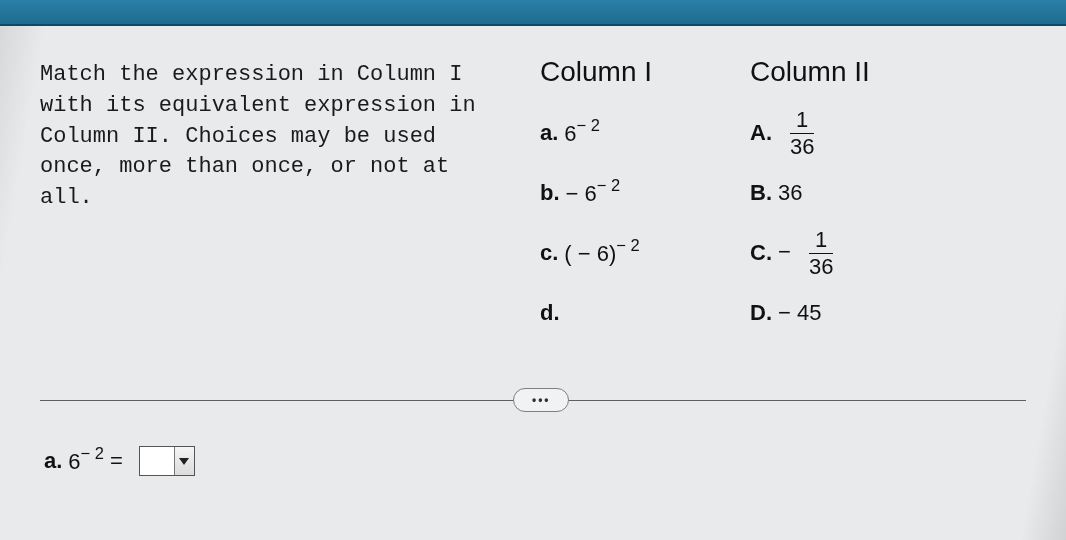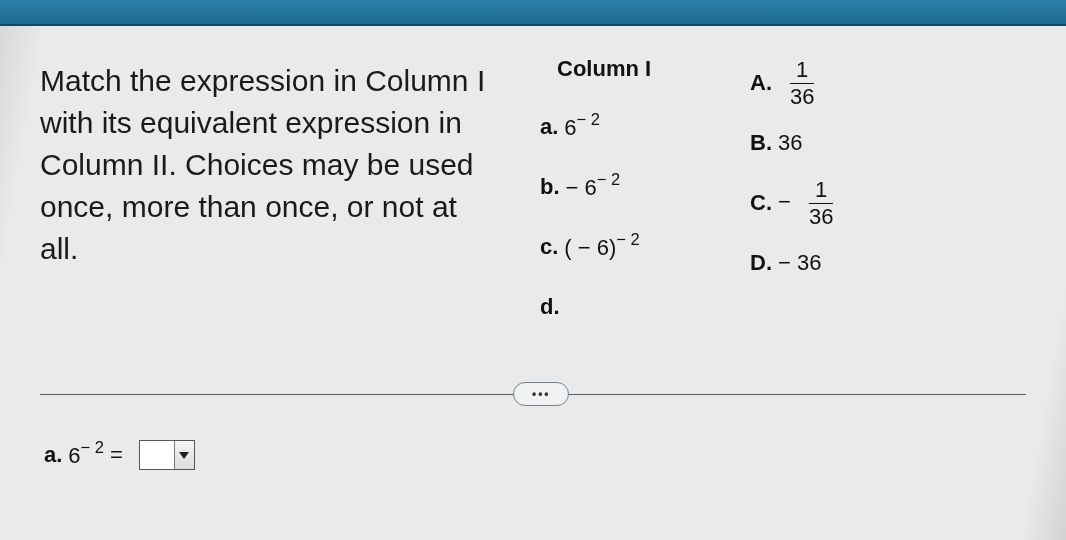--- a/index.html
+++ b/index.html
@@ -20,37 +20,37 @@
     background-image: linear-gradient(100deg, rgba(0,0,0,0.08) 0%, rgba(0,0,0,0) 4%, rgba(0,0,0,0) 96%, rgba(0,0,0,0.1) 100%);
     min-height: 514px;
   }
   .top-section {
     display: flex;
     gap: 40px;
     padding-bottom: 30px;
   }
   .instructions {
     flex: 0 0 460px;
-    font-size: 30px;
+    font-size: 22px;
     line-height: 1.4;
     color: #1a1a1a;
     padding-top: 4px;
+    font-family: Liberation Mono, monospace;
   }
   .columns {
     display: flex;
     gap: 30px;
     font-size: 22px;
     color: #111;
   }
   .col { min-width: 180px; }
   .col-header {
-    font-weight: bold;
+    font-weight: normal;
     margin-bottom: 18px;
-    font-size: 22px;
-    margin-left: 17px;
+    font-size: 28px;
   }
   .row {
     display: flex;
     align-items: center;
     min-height: 54px;
     margin-bottom: 6px;
   }
   .label {
     font-weight: bold;
     margin-right: 6px;
@@ -176,20 +176,21 @@
             <span></span><span>( − 6)</span><span class="sup">− 2</span>
           </span>
         </div>
 
         <div class="row">
           <span class="label">d.</span>
         </div>
       </div>
 
       <div class="col">
+        <div class="col-header">Column II</div>
 
         <div class="row">
           <span class="label">A.</span>
           <span class="expr">
             <span class="neg"></span>
             <span class="fraction">
               <span class="num">1</span>
               <span class="den">36</span>
             </span>
           </span>
@@ -206,21 +207,21 @@
             <span class="neg">− </span>
             <span class="fraction">
               <span class="num">1</span>
               <span class="den">36</span>
             </span>
           </span>
         </div>
 
         <div class="row">
           <span class="label">D.</span>
-          <span class="expr">− 36</span>
+          <span class="expr">− 45</span>
         </div>
       </div>
 
     </div>
   </div>
 
   <div class="divider-wrap">
     <div class="divider-line"></div>
     <div class="pill">•••</div>
   </div>

